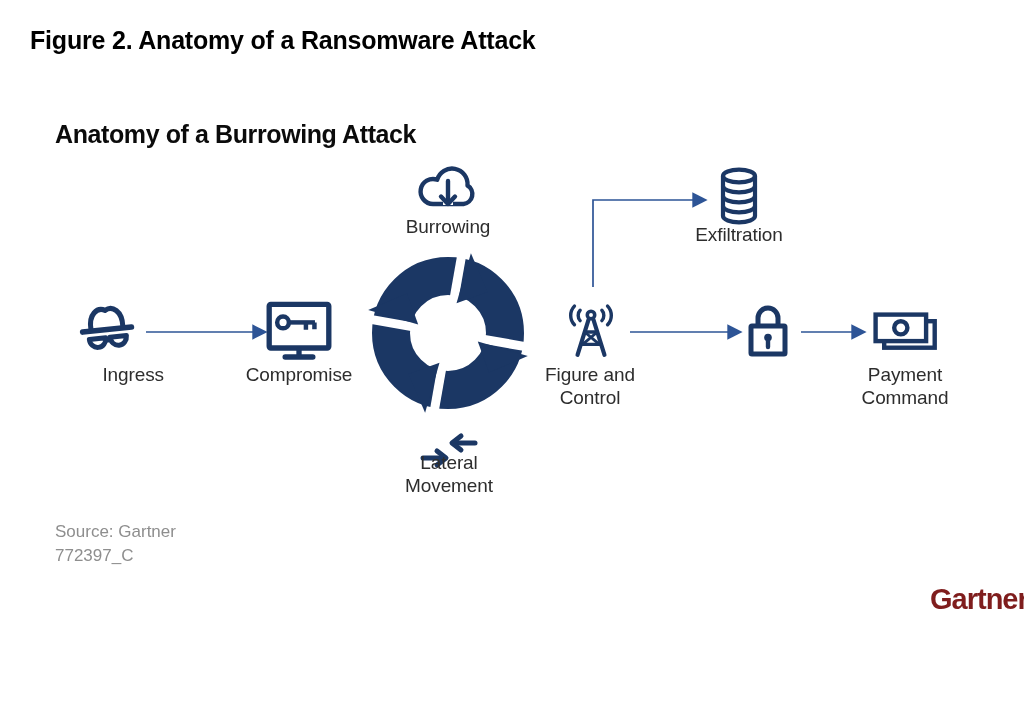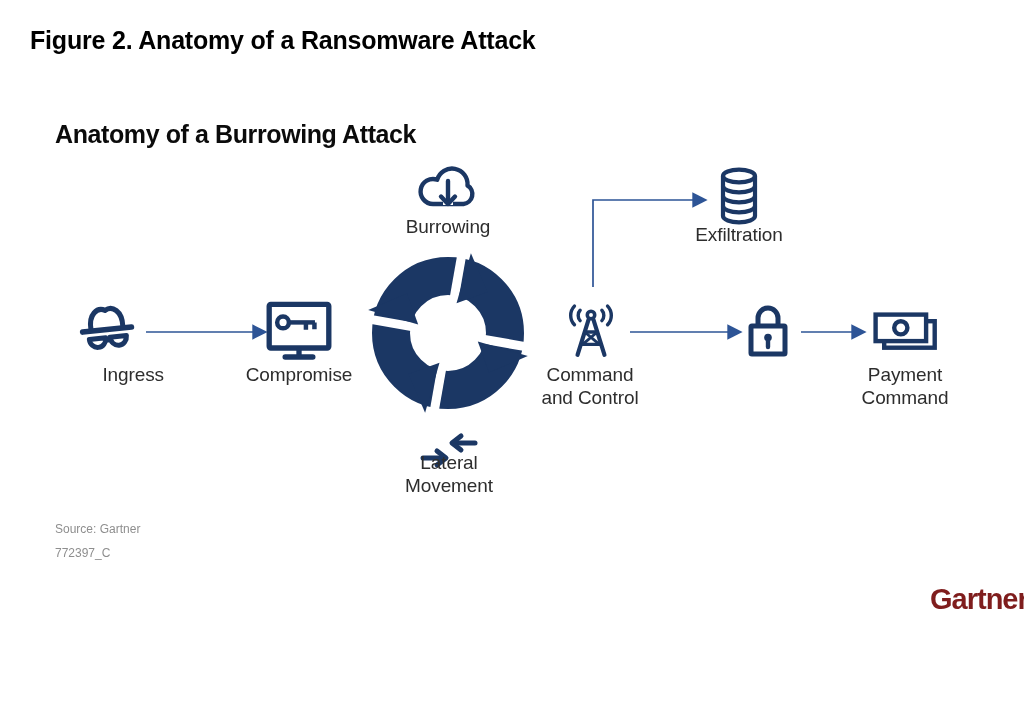--- a/index.html
+++ b/index.html
@@ -13,21 +13,21 @@
   }
   .chart-title{
     position:absolute;left:55px;top:120px;font-size:25px;font-weight:bold;color:#0b0b0b;
     letter-spacing:-0.4px;
   }
   .node{position:absolute;}
   .node-label{
     position:absolute;font-size:19px;line-height:23px;color:#2d2d2d;text-align:center;
     letter-spacing:-0.1px;
   }
-  .src{position:absolute;color:#8e8e8e;font-size:12px;}
+  .src{position:absolute;color:#8e8e8e;font-size:17px;}
   .brand{
     position:absolute;left:930px;top:583px;font-size:29px;font-weight:bold;color:#7f1d1d;
     letter-spacing:-1px;
   }
   .brand .mark{font-size:9px;font-weight:bold;letter-spacing:0;}
   svg{display:block;}
 </style>
 </head>
 <body>
 
@@ -128,21 +128,21 @@
         <path d="M20.5 28 H31.5" stroke-width="3.2"></path>
         <path d="M17.5 40 H34.5" stroke-width="3.2"></path>
         <path d="M20.5 28.5 L33.5 39.5 M31.5 28.5 L18.5 39.5" stroke-width="2.8"></path>
         <path d="M10 3 C5.2 8 5.2 16 10 21" stroke-width="3.3"></path>
         <path d="M15.5 7 C13 9.5 13 14.5 15.5 17" stroke-width="3.3"></path>
         <path d="M42 3 C46.8 8 46.8 16 42 21" stroke-width="3.3"></path>
         <path d="M36.5 7 C39 9.5 39 14.5 36.5 17" stroke-width="3.3"></path>
       </g>
     </svg>
   </div>
-  <div class="node-label" style="left:535px;top:363px;width:110px;">Command and Control</div>
+  <div class="node-label" style="left:535px;top:363px;width:110px;">Figure and Control</div>
 
   <div class="node" style="left:716px;top:167px;">
     <svg width="46" height="58" viewBox="0 0 46 58">
       <g stroke="#1b3764" fill="none" stroke-width="4.2">
         <ellipse cx="23" cy="9" rx="16" ry="6.3"></ellipse>
         <path d="M7 9 V49 M39 9 V49"></path>
         <path d="M7 49 A16 6.3 0 0 0 39 49"></path>
         <path d="M7 19 A16 6.3 0 0 0 39 19"></path>
         <path d="M7 29 A16 6.3 0 0 0 39 29"></path>
         <path d="M7 39 A16 6.3 0 0 0 39 39"></path>

